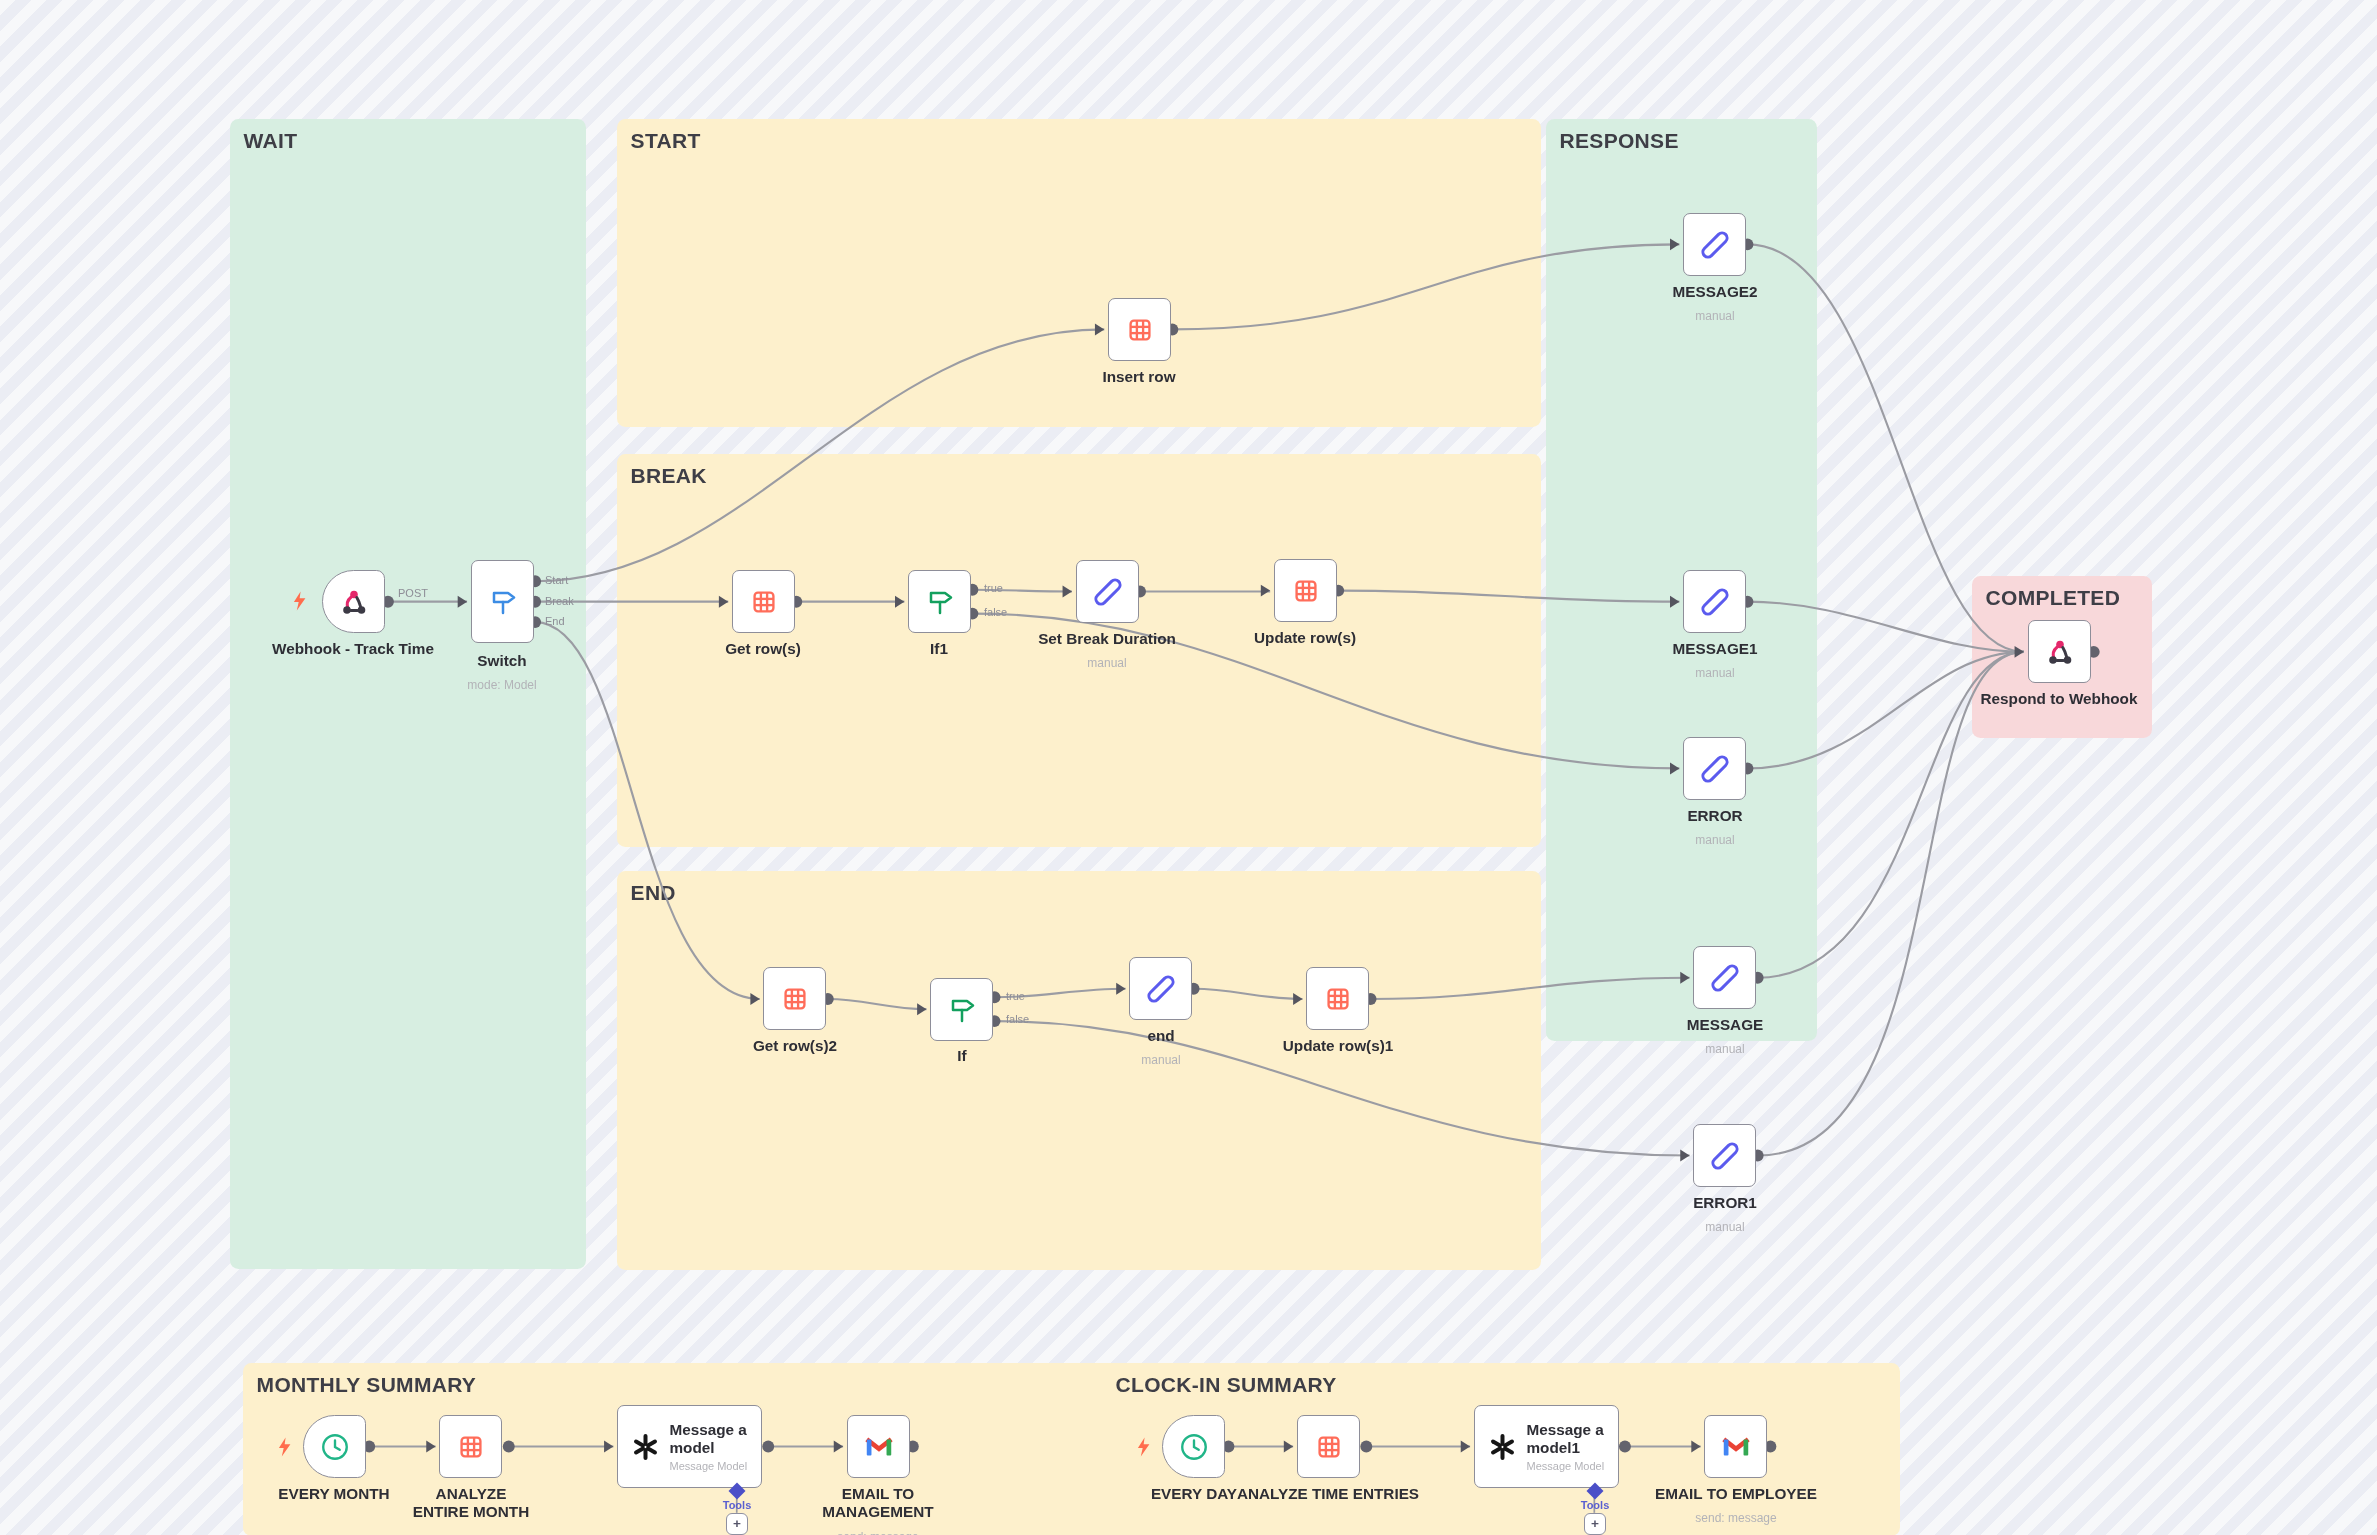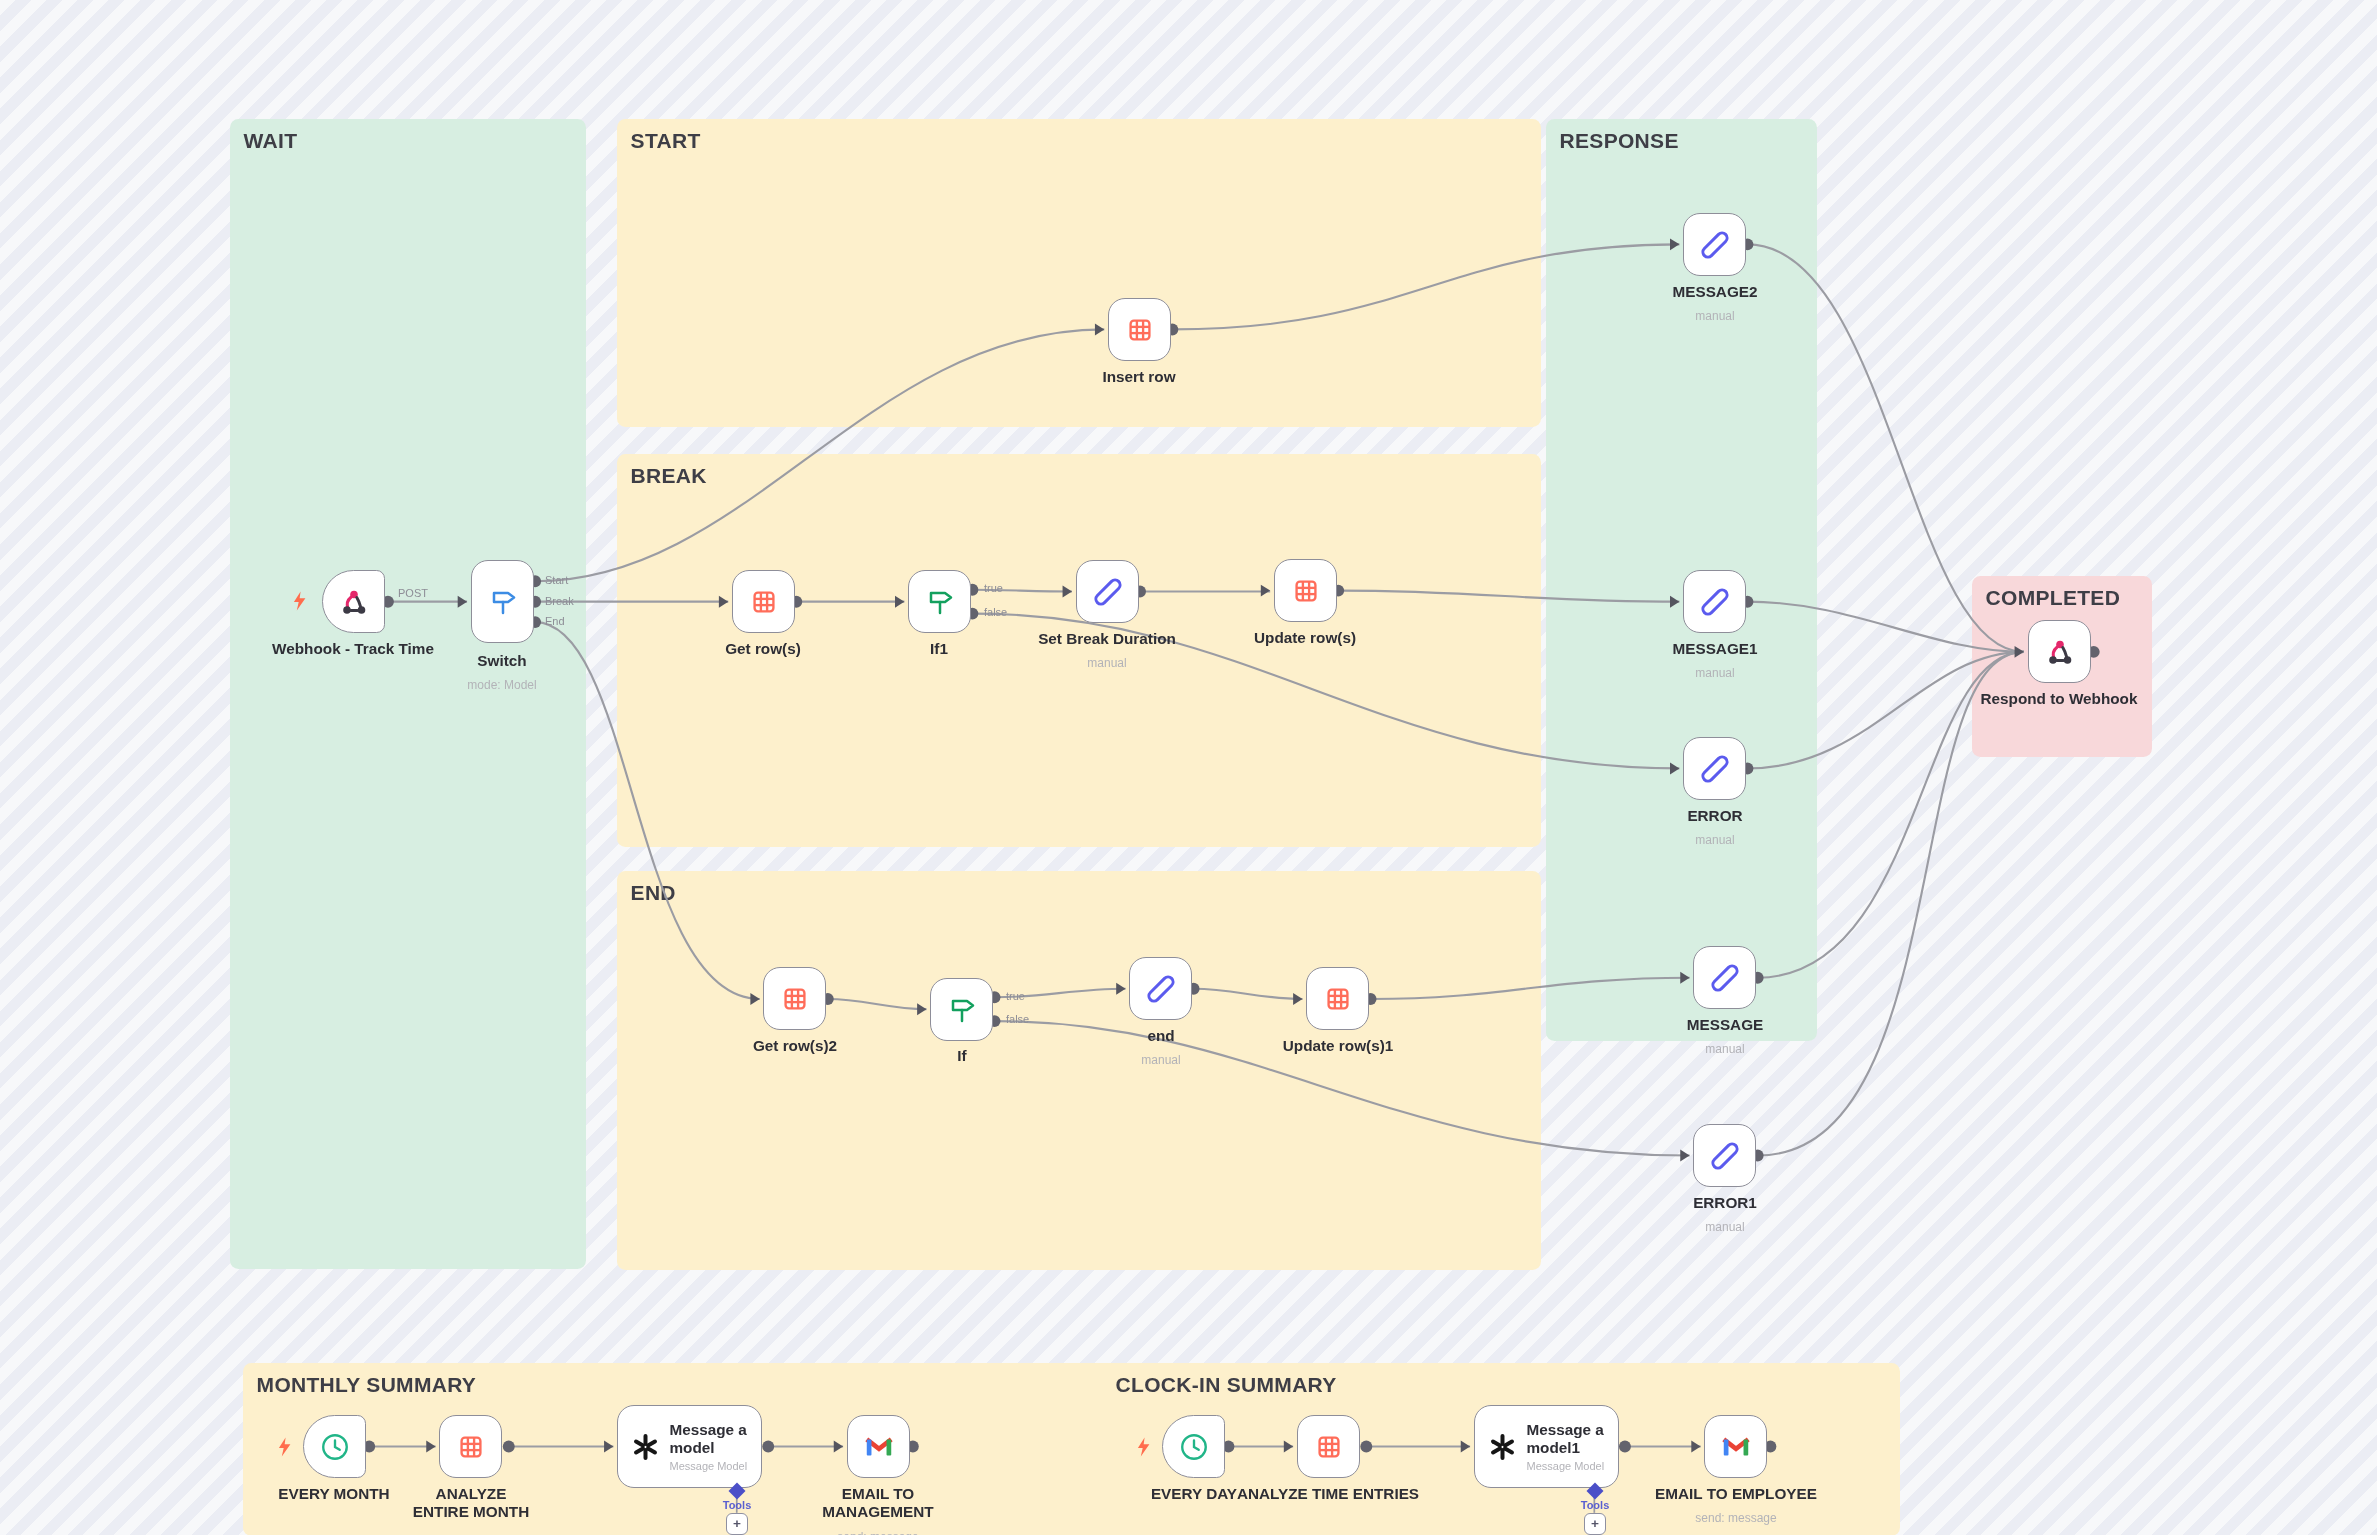--- a/index.html
+++ b/index.html
@@ -8,21 +8,21 @@
     font-family:"Liberation Sans",sans-serif;
     background:repeating-linear-gradient(135deg,#f7f8fa 0px,#f7f8fa 11px,#ebedf4 11px,#ebedf4 22px);
   }
   .sec{position:absolute;border-radius:8.5px;z-index:0}
   .sec.green{background:#d7eee1}
   .sec.yellow{background:#fdf0cc}
   .sec.pink{background:#f8d8da}
   .sec-label{position:absolute;left:13.6px;top:10.2px;font-size:21px;font-weight:700;color:#3e3e46;letter-spacing:0.3px}
   svg.edges{position:absolute;left:0;top:0;z-index:1}
   .node{position:absolute;z-index:2}
-  .box{width:63px;height:63px;background:#fff;border:1.7px solid #8e8e99;border-radius:17px;
+  .box{width:63px;height:63px;background:#fff;border:1.7px solid #8e8e99;border-radius:7px;
        display:flex;align-items:center;justify-content:center;box-sizing:border-box}
   .trigger>.box{border-radius:32px 8.5px 8.5px 32px}
   .tall>.box{height:83px}
   .model>.box{width:145px;height:83px;justify-content:flex-start;padding:0 8.5px 0 12px;gap:8.5px}
   .m-text{display:flex;flex-direction:column}
   .m-title{font-size:15.3px;font-weight:700;color:#2e2e35;line-height:1.15;width:83px}
   .m-sub{font-size:11px;color:#b3b3b8;margin-top:3.4px}
   .nlabel{position:absolute;z-index:2;text-align:center;font-size:15.3px;font-weight:700;color:#2e2e35;
           line-height:1.2;width:187px;transform:translateX(-50%)}
   .nlabel.w150{width:128px}
@@ -46,21 +46,21 @@
   </div>
 <div class="sec yellow" style="left:617px;top:454px;width:924px;height:393px">
     <div class="sec-label">BREAK</div>
   </div>
 <div class="sec yellow" style="left:617px;top:871px;width:924px;height:399px">
     <div class="sec-label">END</div>
   </div>
 <div class="sec green" style="left:1546px;top:119px;width:271px;height:922px">
     <div class="sec-label">RESPONSE</div>
   </div>
-<div class="sec pink" style="left:1972px;top:576px;width:180px;height:181px">
+<div class="sec pink" style="left:1972px;top:576px;width:180px;height:162px">
     <div class="sec-label">COMPLETED</div>
   </div>
 <div class="sec yellow" style="left:243px;top:1363px;width:876px;height:173px">
     <div class="sec-label">MONTHLY SUMMARY</div>
   </div>
 <div class="sec yellow" style="left:1102px;top:1363px;width:798px;height:173px">
     <div class="sec-label">CLOCK-IN SUMMARY</div>
   </div>
 
 <svg class="edges" width="2377" height="1536" viewBox="0 0 2794 1805">

